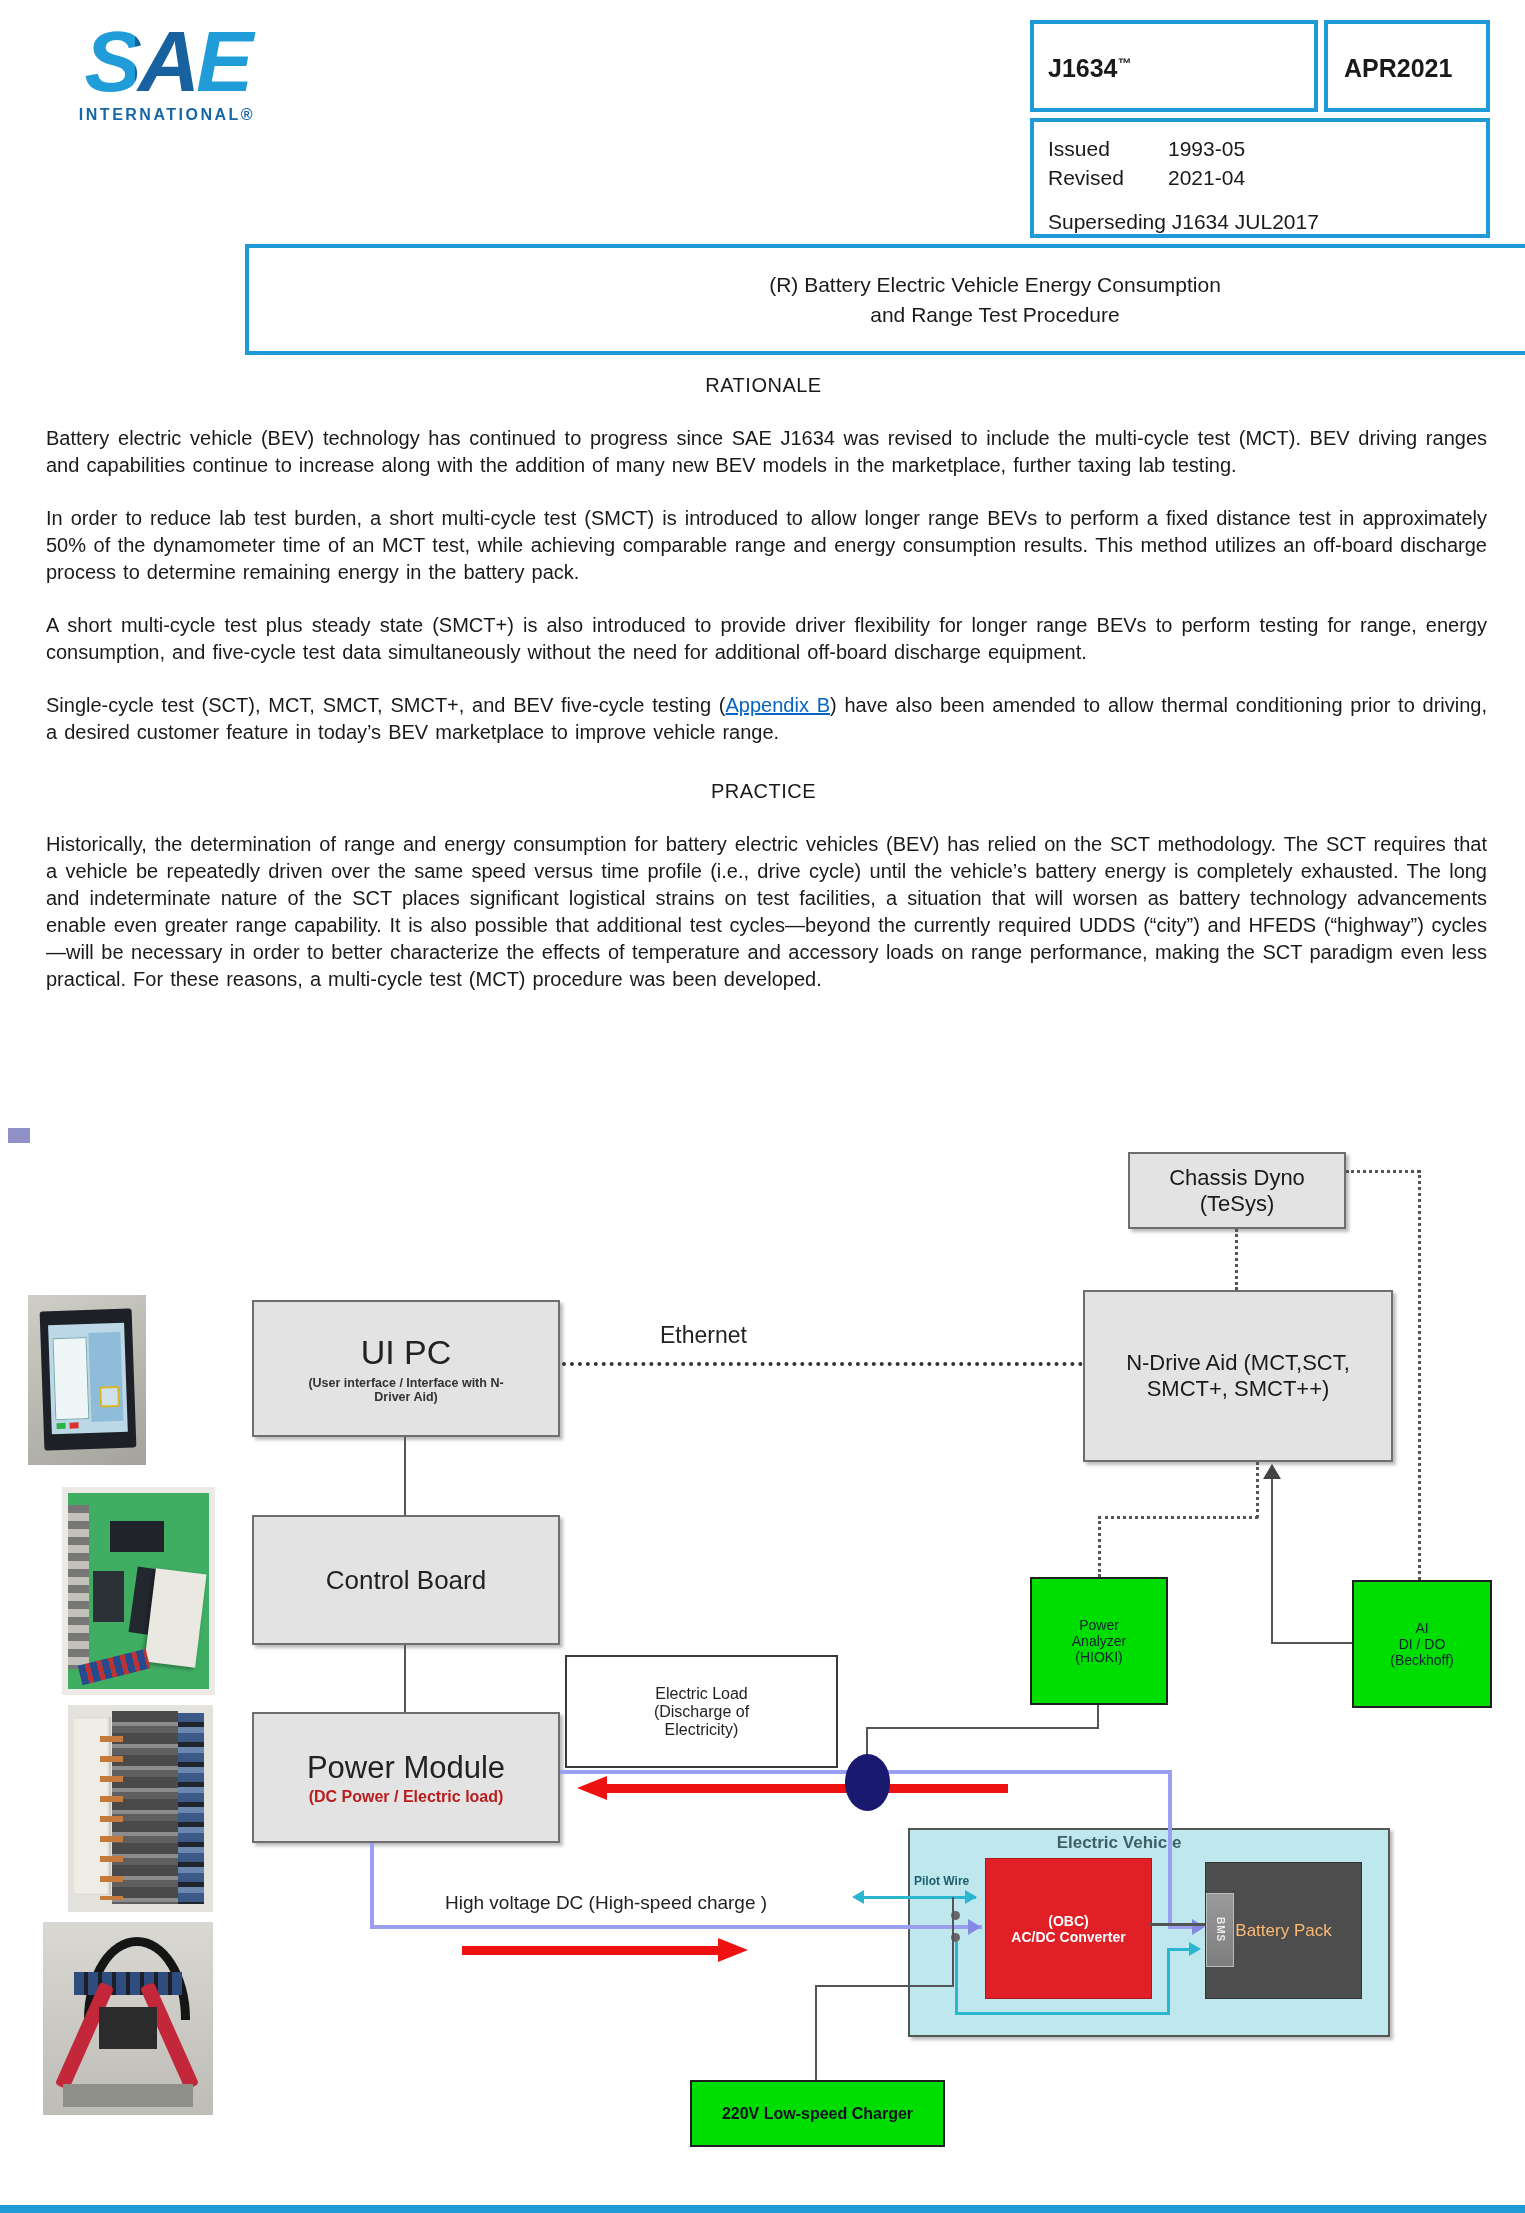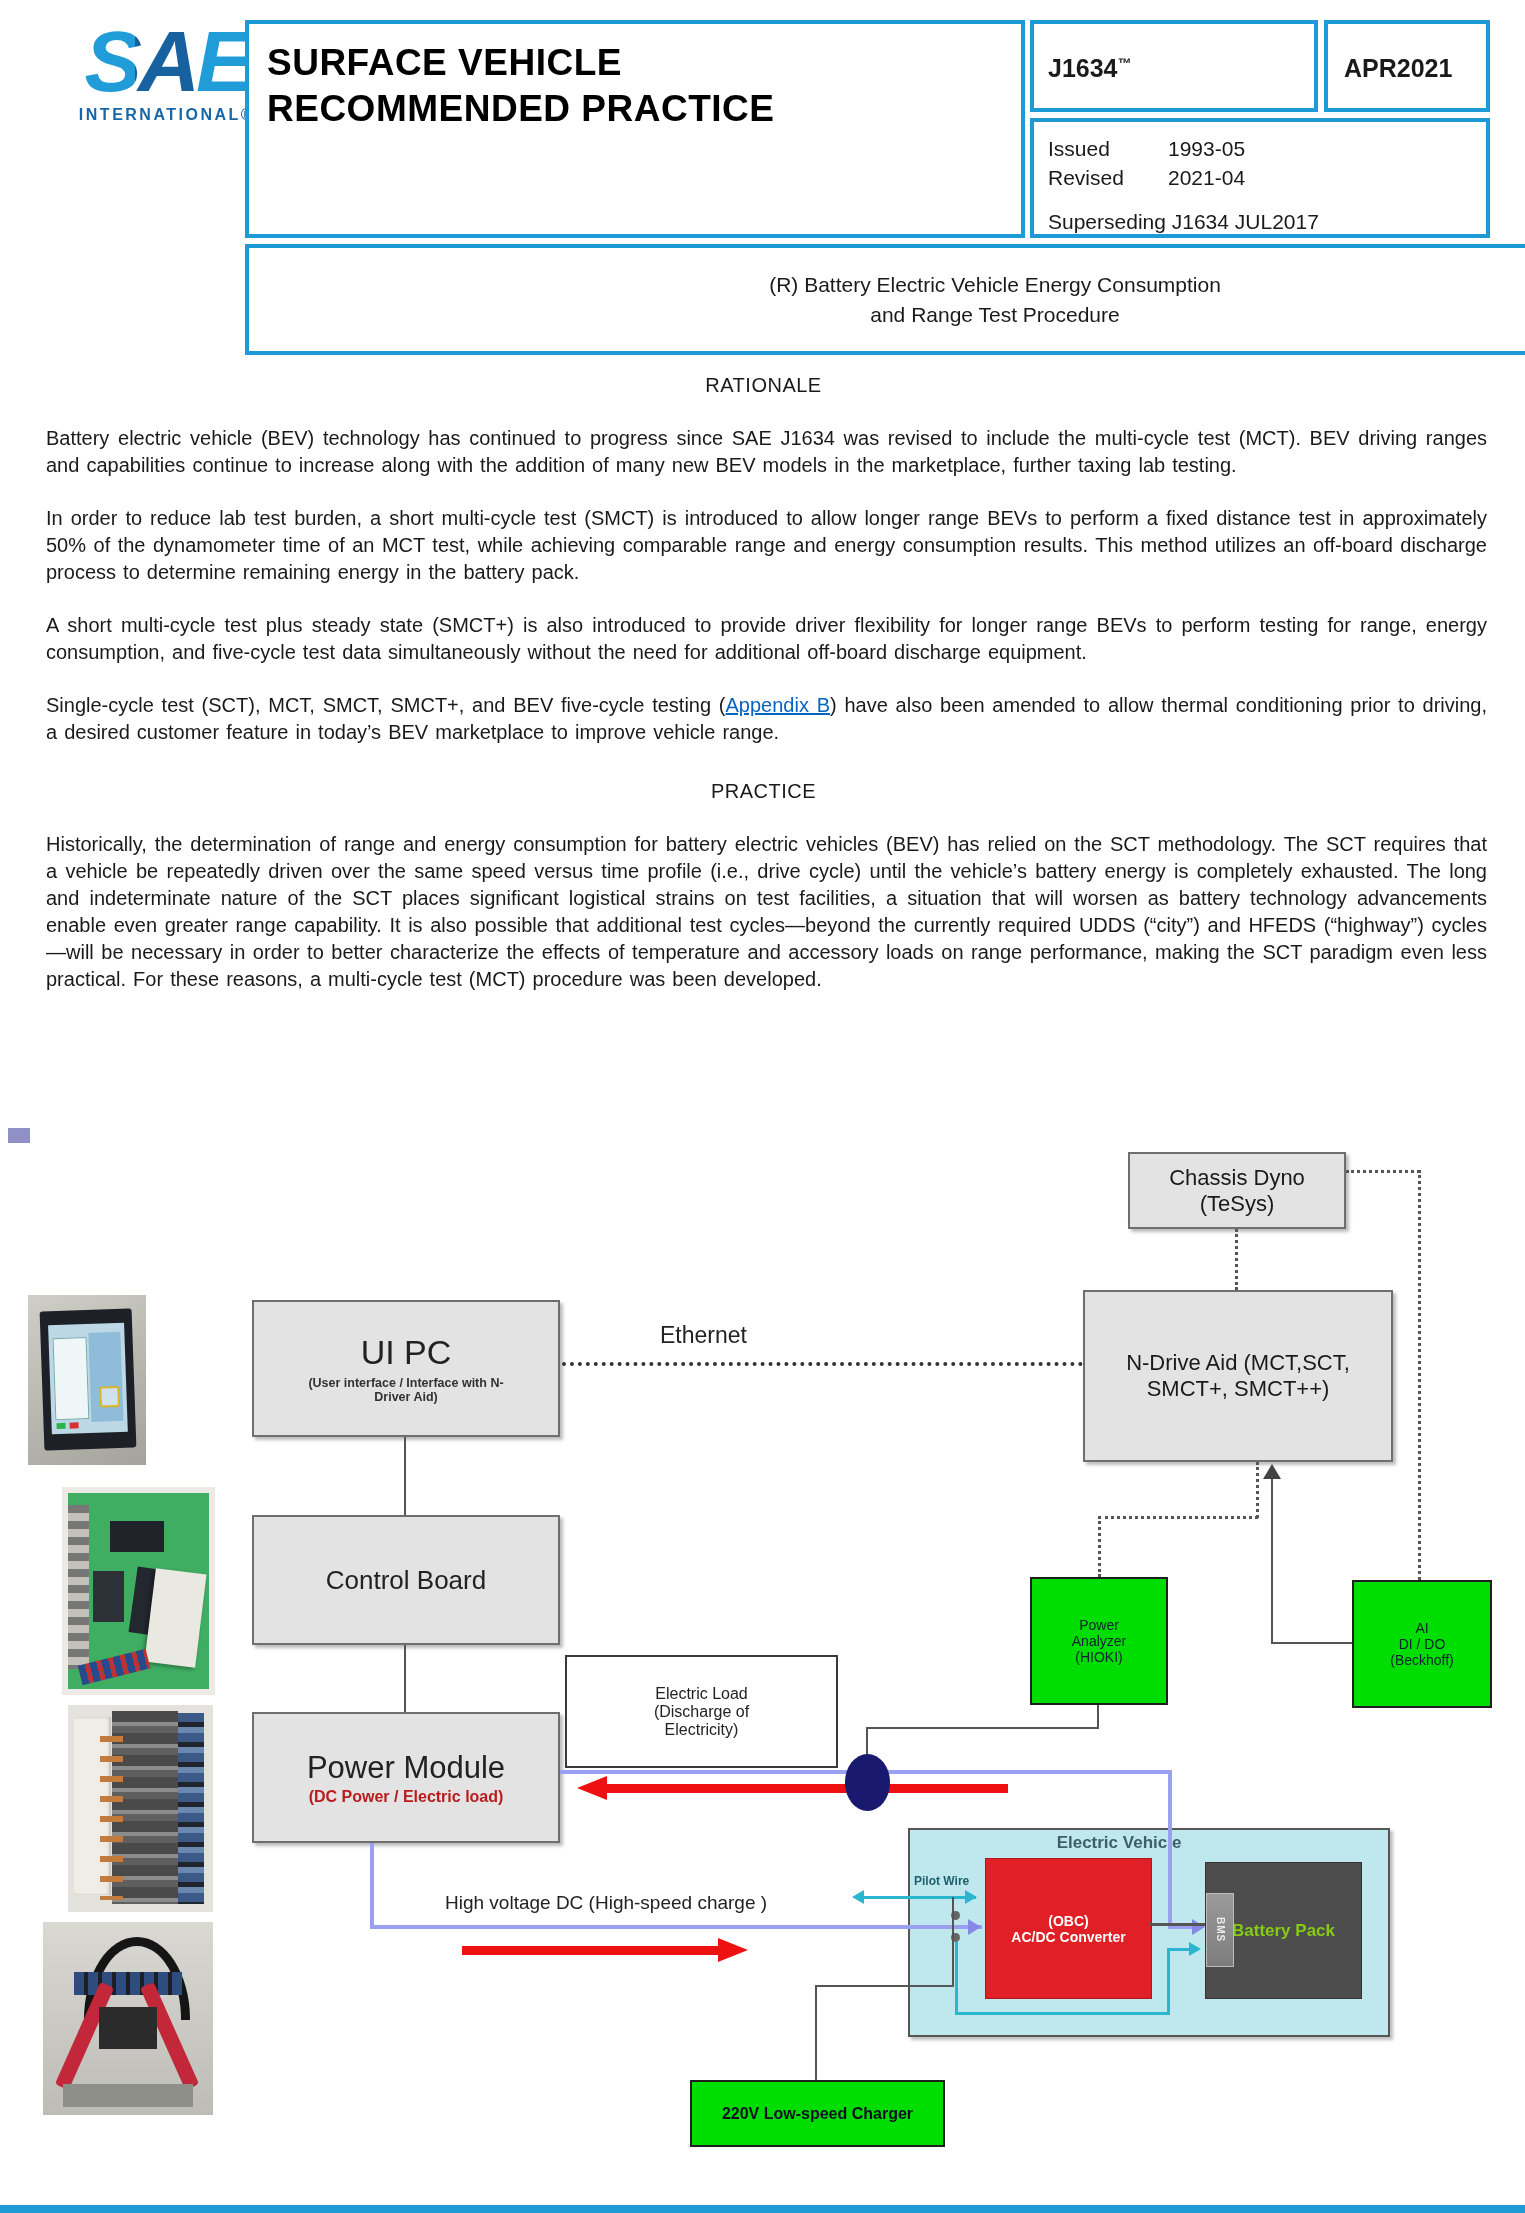--- a/index.html
+++ b/index.html
@@ -50,26 +50,20 @@
 </head>
 <body>
 
 <div id="page">
 
   <div class="saelogo">
     <div class="saetext">SAE</div>
     <div class="saeint">INTERNATIONAL®</div>
   </div>
 
-  <div class="hcell" style="left:245px;top:20px;width:780px;height:218px;">
-    <div class="doctype">
-      <div>SURFACE VEHICLE</div>
-      <div>RECOMMENDED PRACTICE</div>
-    </div>
-  </div>
 
   <div class="hcell" style="left:1030px;top:20px;width:288px;height:92px;">
     <div class="docnum"><span>J1634</span><sup style="font-size:14px;">™</sup></div>
   </div>
 
   <div class="hcell" style="left:1324px;top:20px;width:166px;height:92px;">
     <div class="docdate">APR2021</div>
   </div>
 
   <div class="hcell" style="left:1030px;top:118px;width:460px;height:120px;">
@@ -181,21 +175,21 @@
   <div class="abs" style="left:908px;top:1828px;width:482px;height:209px;background:#bfe7ee;border:2px solid #555;box-sizing:border-box;box-shadow:3px 3px 3px rgba(110,110,110,.45);">
     <div style="position:absolute;left:0;right:60px;top:3px;text-align:center;font-size:17px;font-weight:bold;color:#3f5f66;">Electric Vehicle</div>
   </div>
 
   <div class="abs" style="left:985px;top:1858px;width:165px;height:139px;background:#e01f26;border:1px solid #b0151b;display:flex;flex-direction:column;align-items:center;justify-content:center;text-align:center;">
     <div style="font-size:14px;font-weight:bold;color:#fff;">(OBC)</div>
     <div style="font-size:14px;font-weight:bold;color:#fff;">AC/DC Converter</div>
   </div>
 
   <div class="abs" style="left:1205px;top:1862px;width:155px;height:135px;background:#4d4d4d;border:1px solid #333;display:flex;align-items:center;justify-content:center;">
-    <div style="font-size:17px;font-weight:bold;color:#84cc16;">Battery Pack</div>
+    <div style="font-size:17px;font-weight:normal;color:#fdba74;">Battery Pack</div>
   </div>
 
   <div class="abs" style="left:1206px;top:1893px;width:26px;height:72px;background:linear-gradient(180deg,#9a9a9a,#7d7d7d);border:1px solid #bbb;display:flex;align-items:center;justify-content:center;">
     <div style="writing-mode:vertical-rl;font-size:10px;font-weight:bold;color:#eee;letter-spacing:1px;">BMS</div>
   </div>
 
   <div class="dbox greenbox" style="left:690px;top:2080px;width:255px;height:67px;">
     <div style="font-size:16px;font-weight:600;color:#112;">220V Low-speed Charger</div>
   </div>
 

